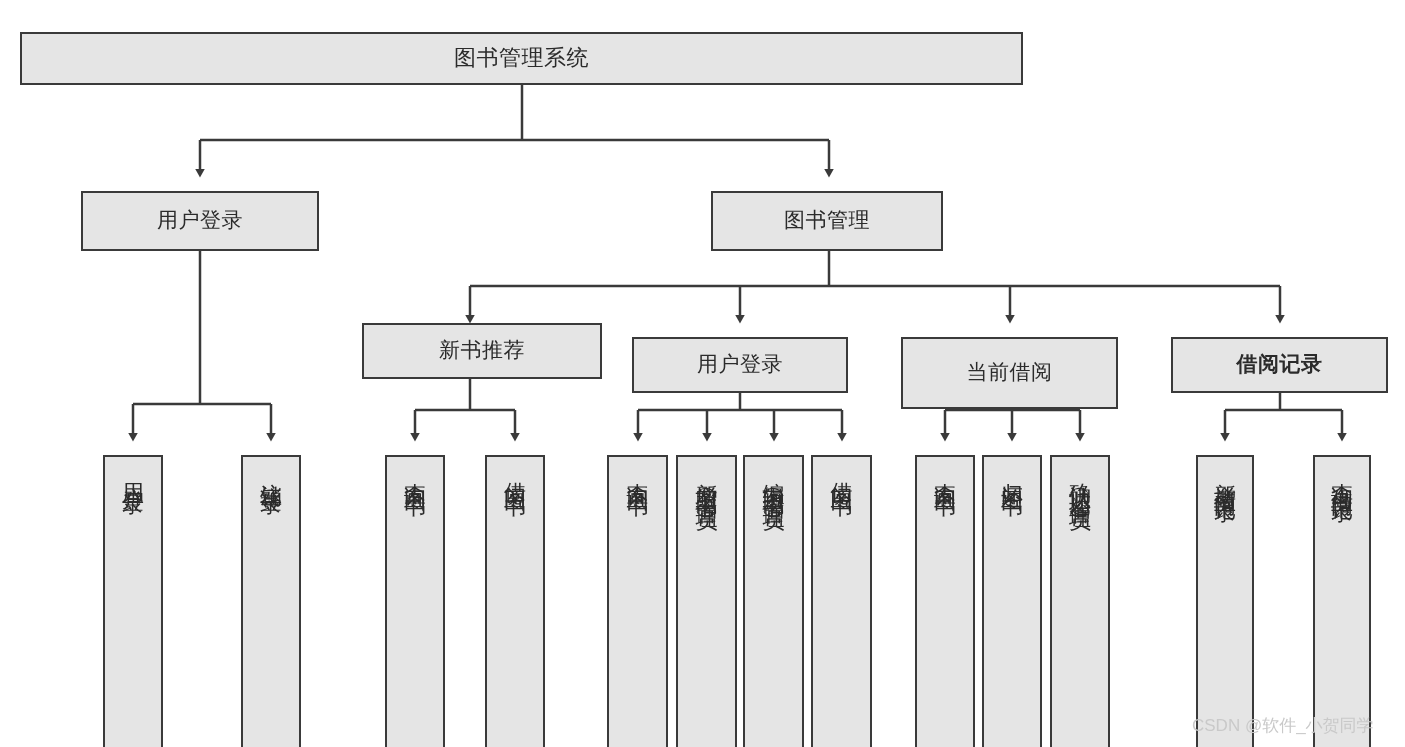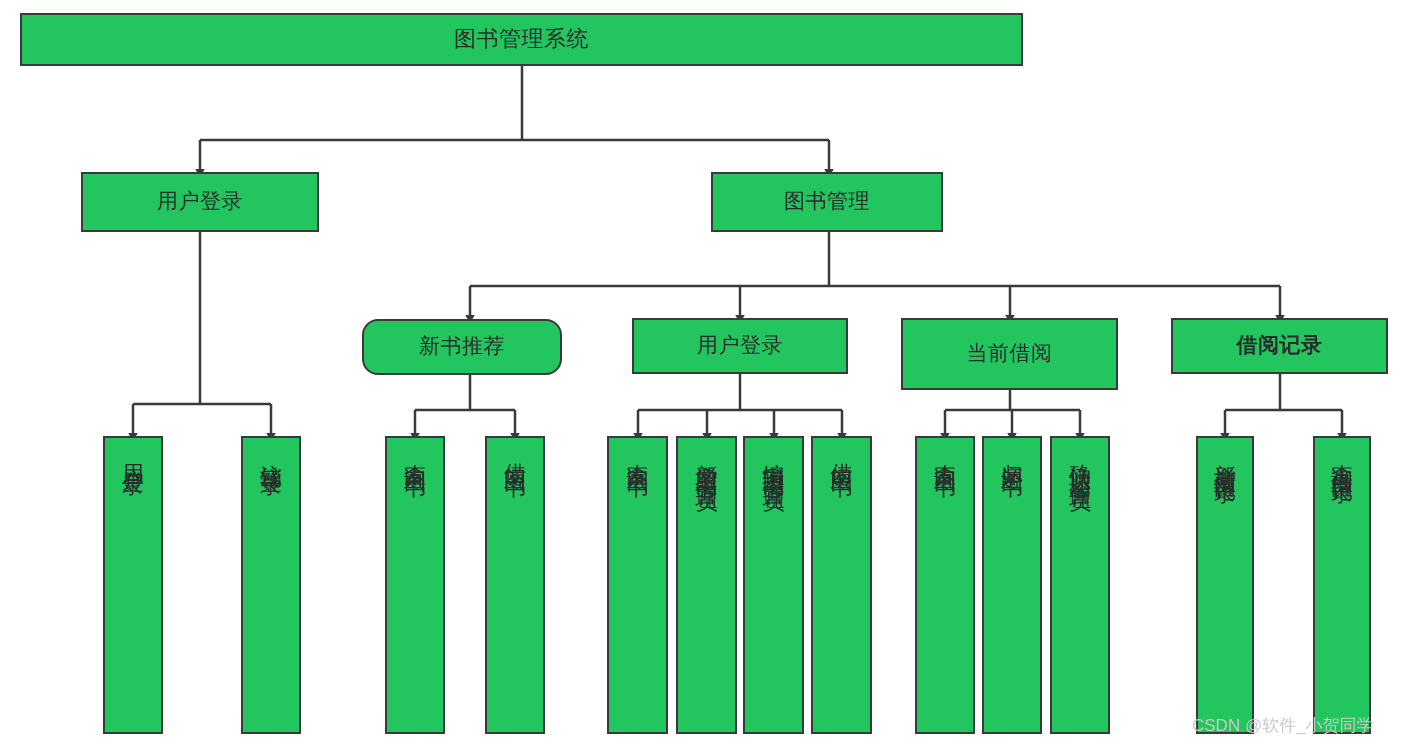--- a/index.html
+++ b/index.html
@@ -20,27 +20,28 @@
   #edge-layer {
     position: absolute;
     left: 0;
     top: 0;
     width: 1405px;
     height: 747px;
   }
   .node {
     position: absolute;
     box-sizing: border-box;
-    background: #22c55e;
+    background: #e5e5e5;
     border: 2.5px solid #3a3a3a;
     display: flex;
     align-items: center;
     justify-content: center;
     color: #2b2b2b;
     z-index: 2;
+    margin-top: 19px;
   }
   .node-label {
     display: block;
     text-align: center;
     line-height: 1.12;
     letter-spacing: 0.5px;
   }
   .node.horizontal .node-label {
     font-size: 21px;
   }
@@ -121,21 +122,21 @@
   <div id="node-layer">
       <div class="node horizontal root" style="left: 20px; top: 13px; width: 1003px; height: 53px;">
         <span class="node-label">图书管理系统</span>
       </div>
       <div class="node horizontal" style="left: 81px; top: 172px; width: 238px; height: 60px;">
         <span class="node-label">用户登录</span>
       </div>
       <div class="node horizontal" style="left: 711px; top: 172px; width: 232px; height: 60px;">
         <span class="node-label">图书管理</span>
       </div>
-      <div class="node horizontal" style="left: 362px; top: 319px; width: 200px; height: 56px; border-radius: 16px;">
+      <div class="node horizontal" style="left: 362px; top: 304px; width: 240px; height: 56px;">
         <span class="node-label">新书推荐</span>
       </div>
       <div class="node horizontal" style="left: 632px; top: 318px; width: 216px; height: 56px;">
         <span class="node-label">用户登录</span>
       </div>
       <div class="node horizontal" style="left: 901px; top: 318px; width: 217px; height: 72px;">
         <span class="node-label">当前借阅</span>
       </div>
       <div class="node horizontal" style="left: 1171px; top: 318px; width: 217px; height: 56px; font-weight: bold;">
         <span class="node-label">借阅记录</span>

